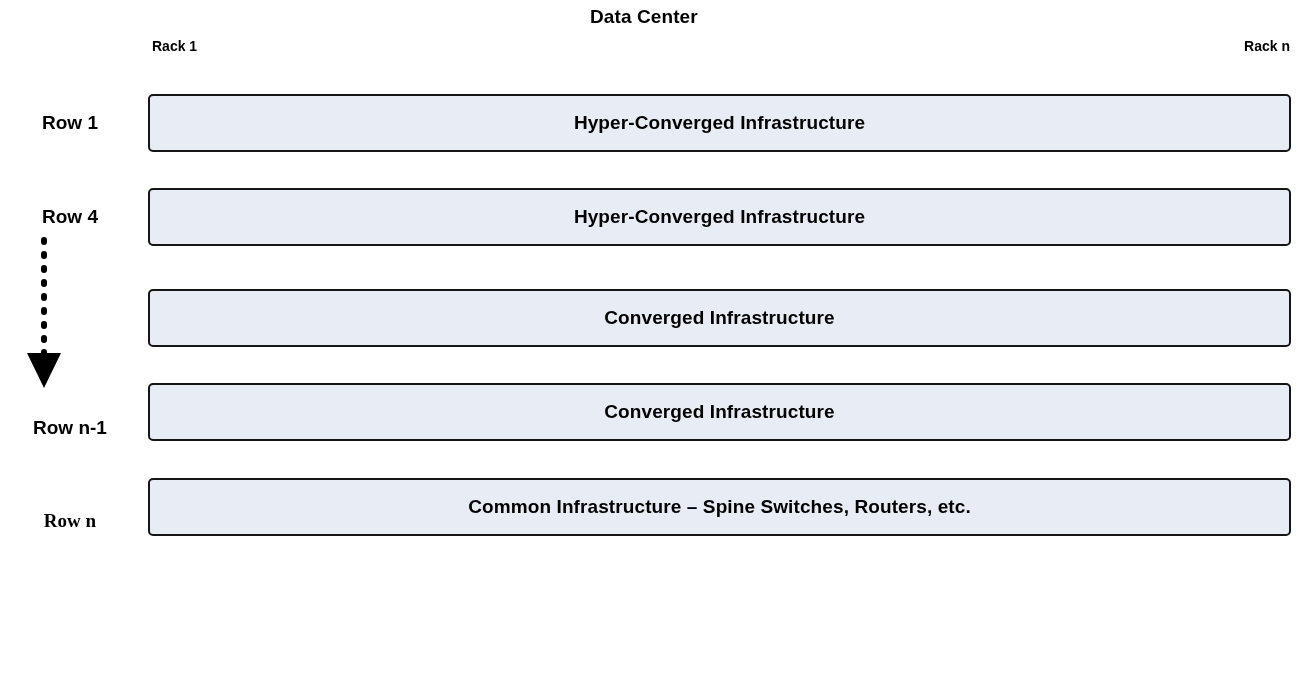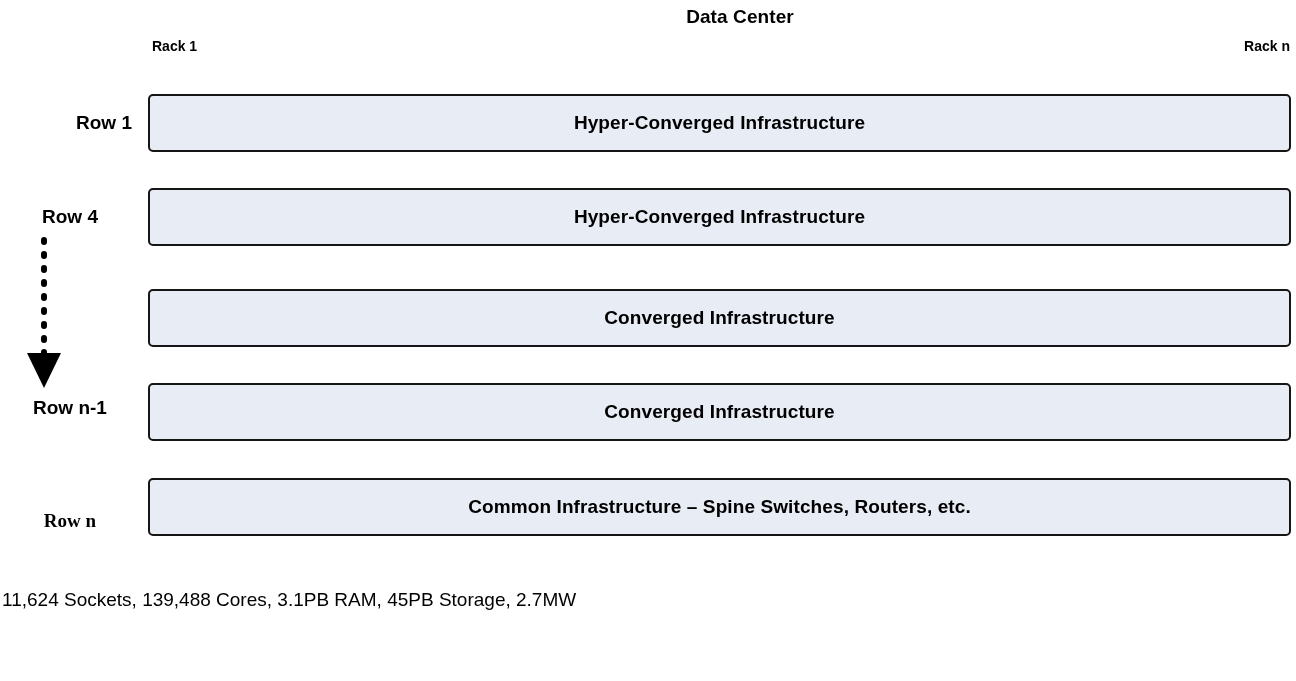--- a/index.html
+++ b/index.html
@@ -21,21 +21,21 @@
     overflow: hidden;
     background: #ffffff;
   }
 
   
   .dc-title {
     position: absolute;
     left: 590px;
     top: 6px;
     width: 300px;
-    text-align: center;
+    text-align: left;
     font-size: 19px;
     font-weight: bold;
     letter-spacing: 0.1px;
   }
 
   .rack-label {
     position: absolute;
     top: 38px;
     font-size: 14px;
     font-weight: bold;
@@ -113,23 +113,23 @@
 </head>
 <body>
 
 <div id="canvas">
 
   <div class="dc-title">Data Center</div>
 
   <div class="rack-label left">Rack 1</div>
   <div class="rack-label right">Rack n</div>
 
-  <div class="row-label" style="top:123px;margin-left:34px;">Row 1</div>
+  <div class="row-label" style="top:123px;">Row 1</div>
   <div class="row-label" style="top:217px;">Row 4</div>
-  <div class="row-label" style="top:408px;">Row n-1</div>
+  <div class="row-label" style="top:428px;">Row n-1</div>
   <div class="row-label" style="top:521px;font-family:Liberation Serif, serif;">Row n</div>
 
   <div class="arrow-wrap">
     <svg width="46" height="156" viewBox="0 0 46 156" xmlns="http://www.w3.org/2000/svg">
       <line x1="22" y1="4" x2="22" y2="120" stroke="#000000" stroke-width="6" stroke-linecap="round" stroke-dasharray="2 12"></line>
       <polygon points="22,152 5,117 39,117" fill="#000000"></polygon>
     </svg>
   </div>
 
   <div class="infra-box" style="top:94px;">
@@ -146,16 +146,15 @@
 
   <div class="infra-box" style="top:383px;">
     <span class="infra-label">Converged Infrastructure</span>
   </div>
 
   <div class="infra-box" style="top:478px;">
     <span class="infra-label">Common Infrastructure – Spine Switches, Routers, etc.</span>
   </div>
 
   <div class="capacity-block">
-    <div class="capacity-line">11,624 Sockets, 139,488 Cores, 3.1PB RAM, 45PB Storage, 2.7MW</div>
   </div>
 
 </div>
 
 </body></html>

